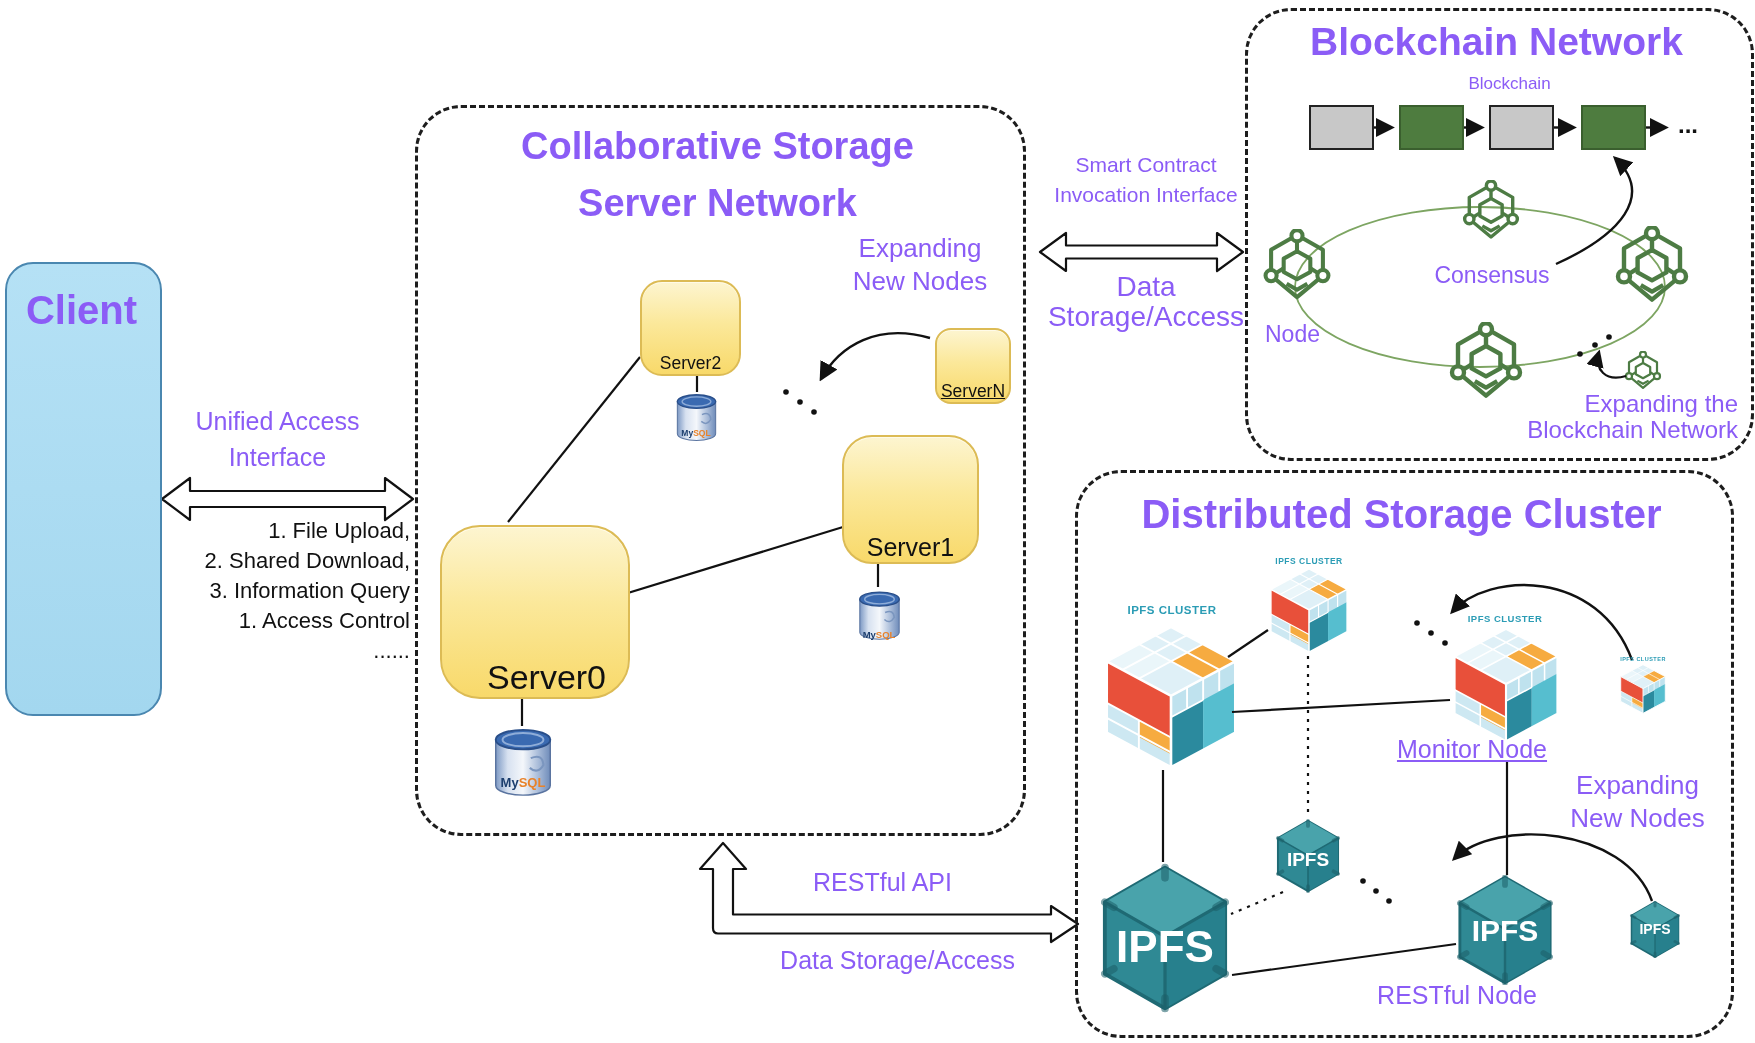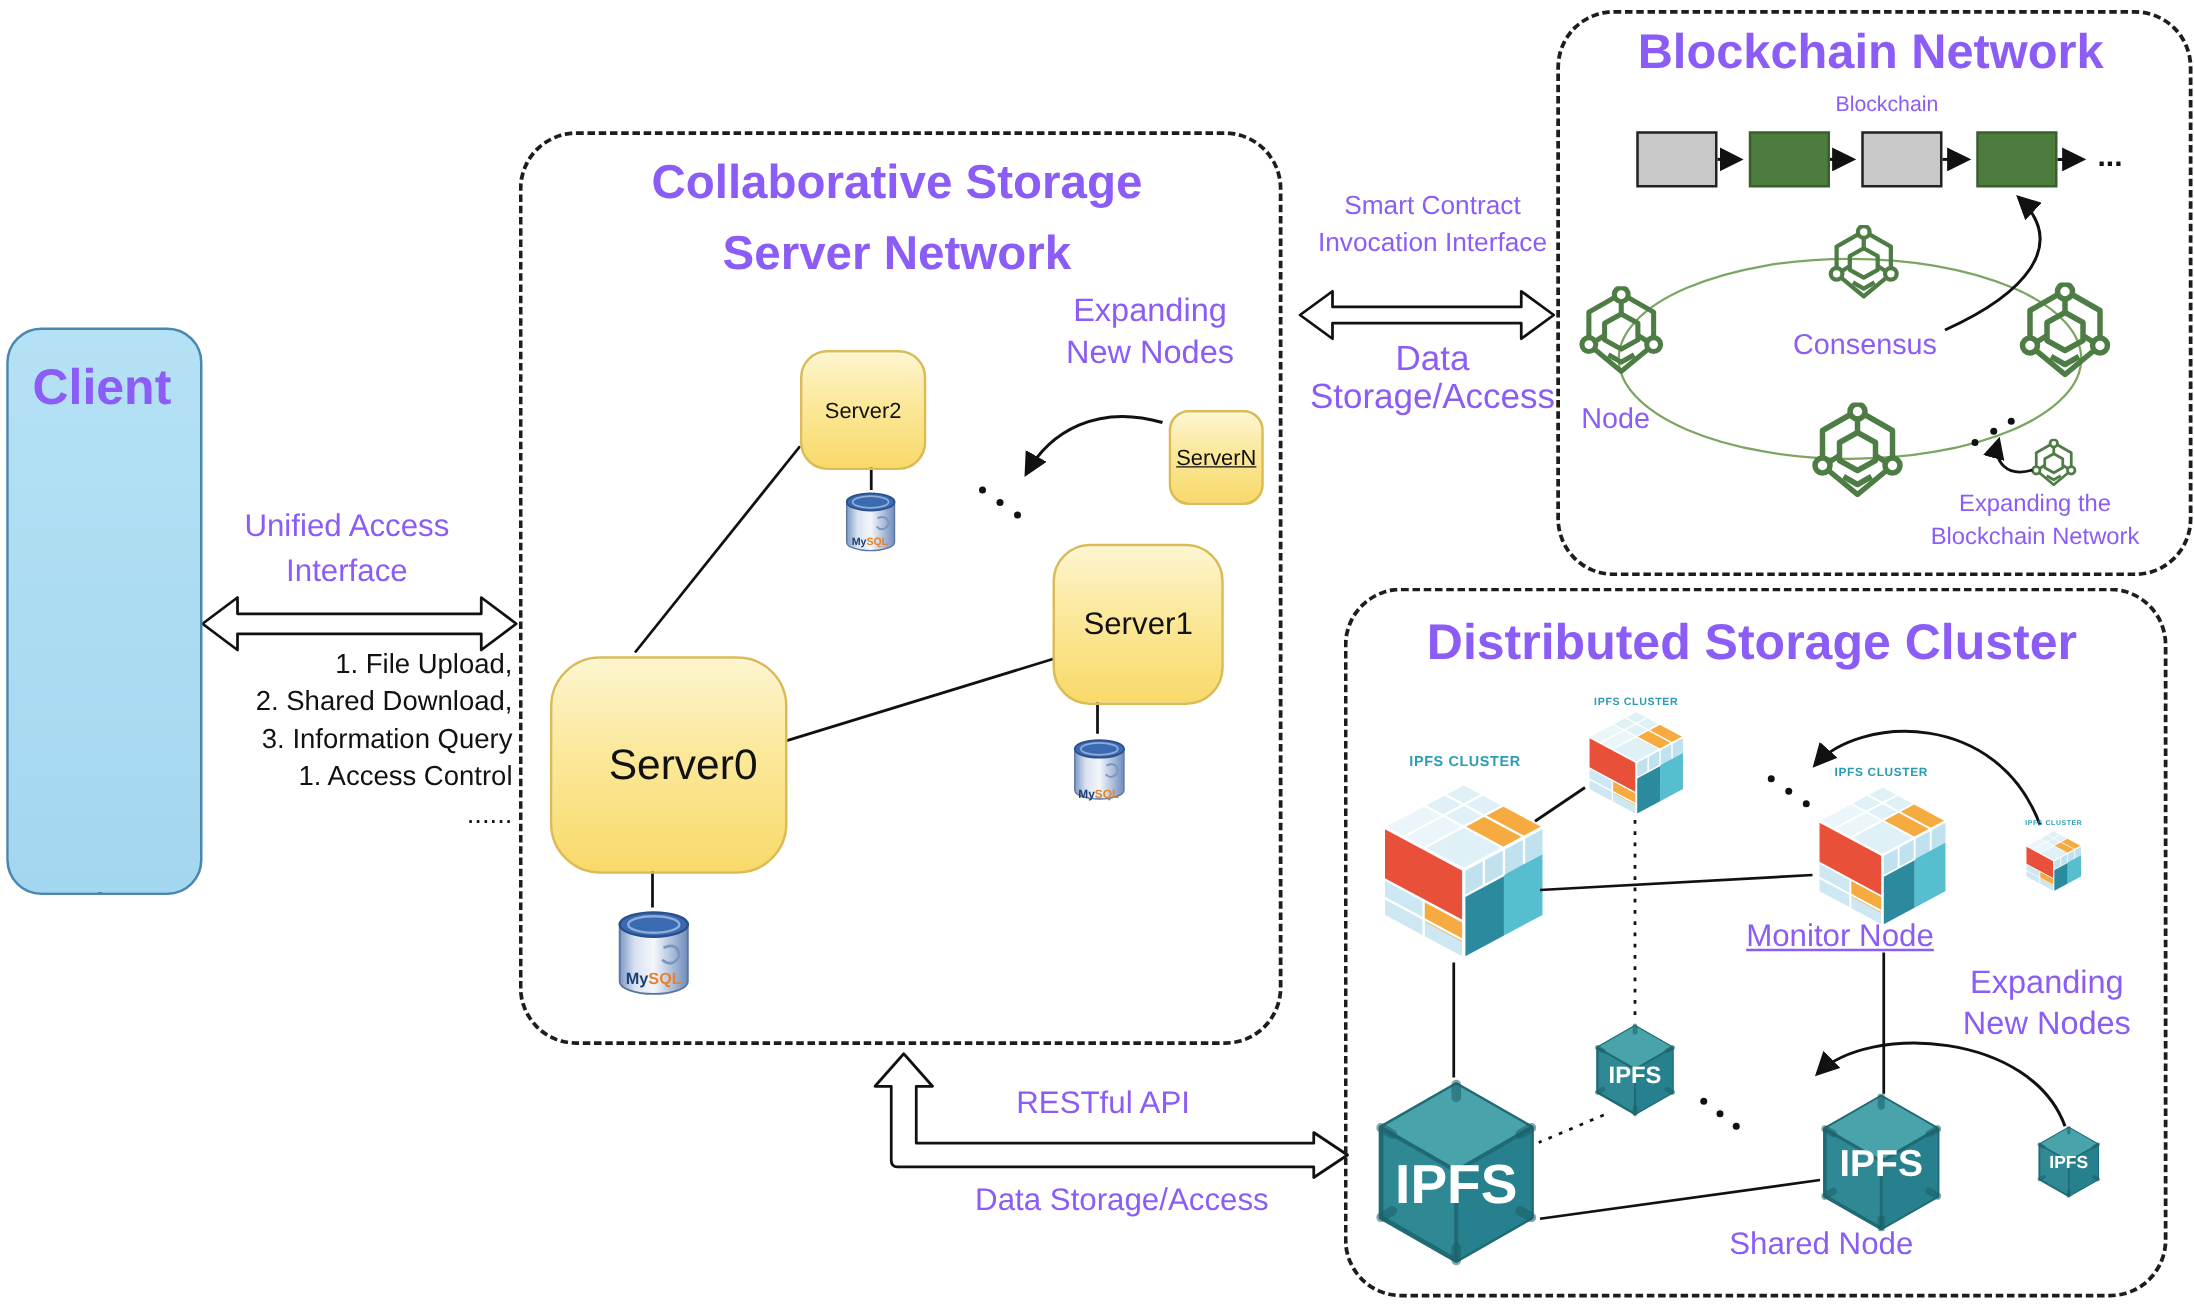--- a/index.html
+++ b/index.html
@@ -9,36 +9,36 @@
   .bold{font-weight:bold;}
   .dashed-box{position:absolute;border:3px dashed #1d1d1d;border-radius:46px;background:transparent;}
   #client-box{position:absolute;left:5px;top:262px;width:153px;height:450px;border-radius:28px;
               background:linear-gradient(180deg,#b5e1f5 0%,#a3d7ef 100%);border:2px solid #4a87b0;}
   #client-title{left:5px;top:288px;width:153px;font-size:40px;}
   #unified-label{left:165px;top:403px;width:225px;font-size:25px;line-height:36px;}
   #functions{position:absolute;left:150px;top:516px;width:260px;font-size:22px;line-height:30px;text-align:right;}
   #functions div:last-child{padding-left:47px;}
   #collab-title{left:430px;top:118px;width:575px;font-size:38px;line-height:57px;}
   #expanding-collab{left:825px;top:232px;width:190px;font-size:26px;line-height:33px;}
-  .server{position:absolute;display:flex;align-items:center;justify-content:center;
+  .server{position:absolute;display:flex;align-items:flex-end;justify-content:center;
           background:linear-gradient(180deg,#fdf5d0 0%,#fbe89a 45%,#f8d96a 100%);
           border:2px solid #dcbb55;box-shadow:inset 0 1px 0 #fffbe8;}
   #server0{left:440px;top:525px;width:163px;height:170px;border-radius:40px;font-size:34px;padding-left:23px;}
   #server1{left:842px;top:435px;width:133px;height:125px;border-radius:30px;font-size:25px;}
   #server2{left:640px;top:280px;width:97px;height:92px;border-radius:22px;font-size:17.5px;}
   #serverN{left:935px;top:328px;width:72px;height:72px;border-radius:16px;font-size:17.5px;text-decoration:underline;}
   #smart-top{left:1030px;top:150px;width:232px;font-size:21px;line-height:30px;}
   #smart-bottom{left:1030px;top:272px;width:232px;font-size:28px;line-height:30px;}
   #restful-top{left:780px;top:868px;width:205px;font-size:25px;}
   #restful-bottom{left:765px;top:946px;width:265px;font-size:25px;}
   #bc-title{left:1255px;top:20px;width:483px;font-size:39px;}
   #bc-chain-label{left:1447px;top:74px;width:125px;font-size:17px;}
   #consensus-label{left:1412px;top:262px;width:160px;font-size:23px;}
   #node-label{left:1250px;top:321px;width:85px;font-size:23px;}
-  #bc-expanding{left:1518px;top:391px;width:220px;font-size:19px;line-height:26px;}
+  #bc-expanding{left:1518px;top:391px;width:220px;font-size:24px;line-height:26px;text-align:right;}
   #dist-title{left:1090px;top:492px;width:623px;font-size:40px;}
   #monitor-label{left:1372px;top:735px;width:200px;font-size:25px;text-decoration:underline;}
   #storage-label{left:1357px;top:981px;width:200px;font-size:25px;}
   #dist-expanding{left:1535px;top:769px;width:205px;font-size:26px;line-height:33px;}
   .cluster-lbl{color:#2b9cb5;font-weight:bold;letter-spacing:.5px;}
   #cl-left{left:1102px;top:604px;width:140px;font-size:11.5px;}
   #cl-top{left:1269px;top:556px;width:80px;font-size:8.5px;}
   #cl-monitor{left:1455px;top:613px;width:100px;font-size:9.5px;}
   #cl-small{left:1618px;top:656px;width:50px;font-size:5.5px;}
   #svg-layer{position:absolute;left:0;top:0;width:1755px;height:1043px;pointer-events:none;}
@@ -282,19 +282,19 @@
     <div>Blockchain Network</div>
   </div>
 
   <div class="dashed-box" style="left:1075px;top:470px;width:653px;height:562px;"></div>
   <div class="lbl bold" id="dist-title">Distributed Storage Cluster</div>
   <div class="lbl cluster-lbl" id="cl-left">IPFS CLUSTER</div>
   <div class="lbl cluster-lbl" id="cl-top">IPFS CLUSTER</div>
   <div class="lbl cluster-lbl" id="cl-monitor">IPFS CLUSTER</div>
   <div class="lbl cluster-lbl" id="cl-small">IPFS CLUSTER</div>
   <div class="lbl" id="monitor-label">Monitor Node</div>
-  <div class="lbl" id="storage-label">Shared Node</div>
+  <div class="lbl" id="storage-label">RESTful Node</div>
   <div class="lbl" id="dist-expanding">
     <div>Expanding</div>
     <div>New Nodes</div>
   </div>
 
 </div>
 
 </body></html>

